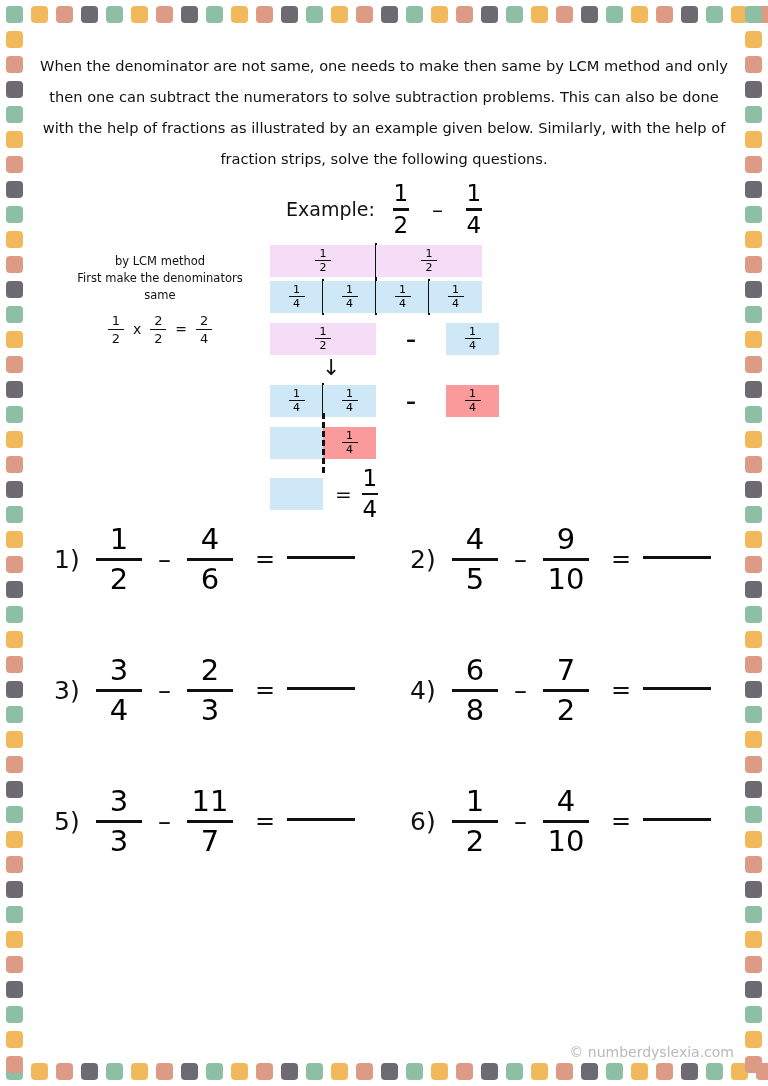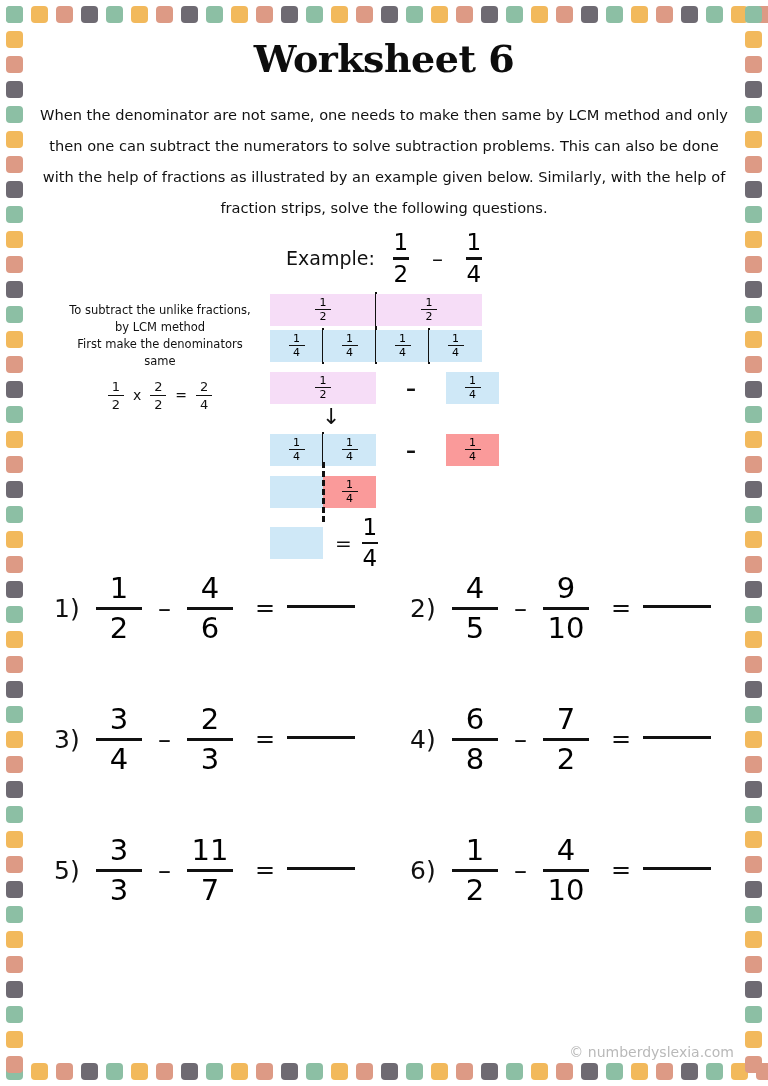--- a/index.html
+++ b/index.html
@@ -383,42 +383,40 @@
       <div class="dot" style="background: rgb(242, 185, 92);"></div>
       <div class="dot" style="background: rgb(221, 154, 133);"></div>
       <div class="dot" style="background: rgb(110, 106, 114);"></div>
       <div class="dot" style="background: rgb(140, 191, 164);"></div>
       <div class="dot" style="background: rgb(242, 185, 92);"></div>
       <div class="dot" style="background: rgb(221, 154, 133);"></div>
     </div>
 
   <div class="content">
 
-    <div class="title">Worksheet 6</div>
     <div class="instructions">When the denominator are not same, one needs to make then same by LCM method and only then one can subtract the numerators to solve subtraction problems. This can also be done with the help of fractions as illustrated by an example given below. Similarly, with the help of fraction strips, solve the following questions.</div>
 
     <div class="example-head">
       <span class="example-label">Example:</span>
       <span class="frac frac-lg">
         <span class="num">1</span>
         <span class="bar"></span>
         <span class="den">2</span>
       </span>
       <span class="op">–</span>
       <span class="frac frac-lg">
         <span class="num">1</span>
         <span class="bar"></span>
         <span class="den">4</span>
       </span>
     </div>
 
     <div class="diagram">
 
       <div class="sidenote">
-        <div>To subtract the unlike fractions,</div>
         <div>by LCM method</div>
         <div>First make the denominators same</div>
         <div class="sidenote-eq">
           <span class="frac">
             <span class="num">1</span>
             <span class="bar"></span>
             <span class="den">2</span>
           </span>
           <span>x</span>
           <span class="frac">

